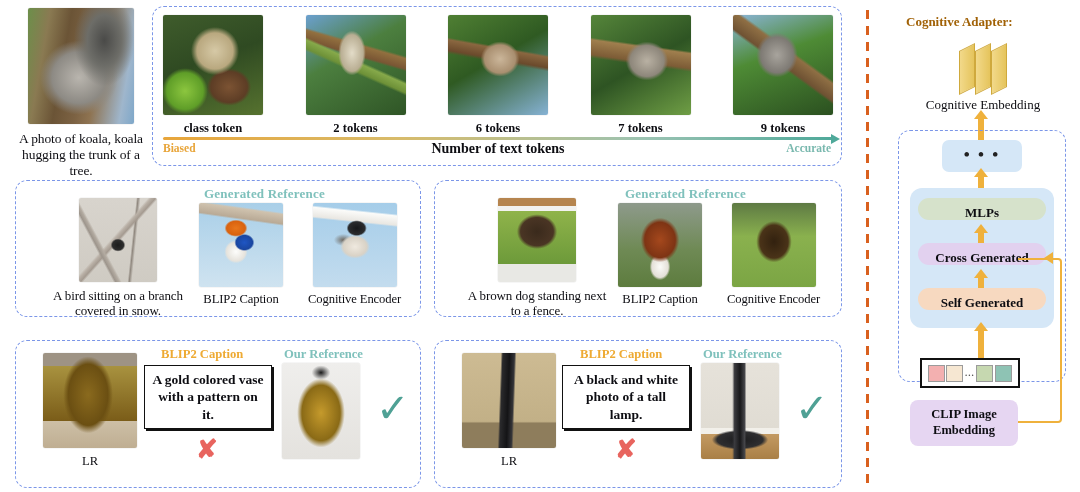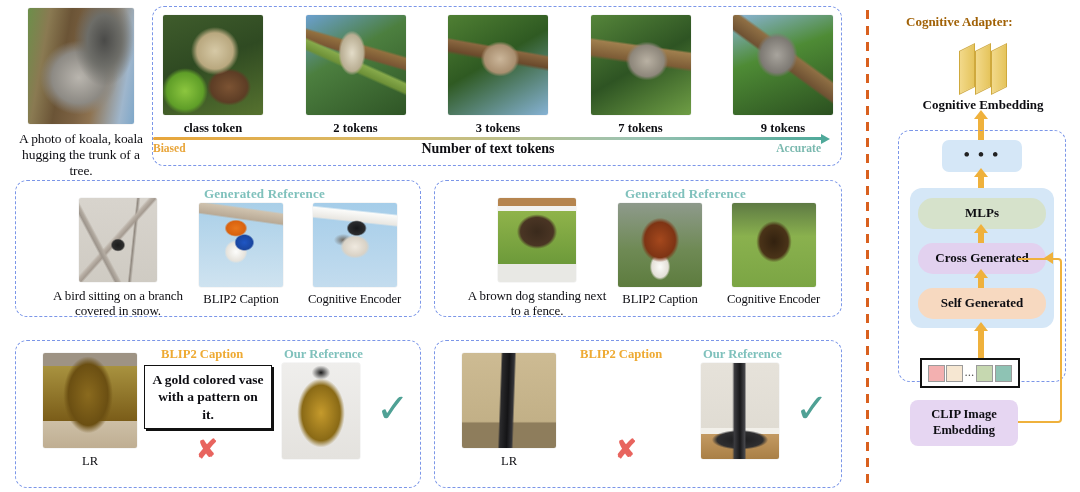--- a/index.html
+++ b/index.html
@@ -31,21 +31,21 @@
   #topleft{position:absolute;left:16px;top:8px;width:130px;}
   #topleft .img{width:106px;height:116px;margin:0 auto;}
   #topleft .cap{font-size:13.5px;margin-top:7px;}
 
   
   #toppanel{left:152px;top:6px;width:690px;height:160px;}
   .tokrow{position:absolute;left:8px;top:8px;width:674px;display:flex;justify-content:space-between;}
   .tokcell{width:104px;text-align:center;}
   .tokcell .img{width:100px;height:100px;margin:0 auto;}
   .tokcell .tlab{font-size:12.6px;font-weight:bold;color:#0d0d12;margin-top:6px;}
-  .axiswrap{position:absolute;left:0;top:130px;width:670px;}
+  .axiswrap{position:absolute;left:10px;top:130px;width:670px;}
   .axisline{position:relative;height:3px;
     background:linear-gradient(90deg,#e8a53a 0%,#d8bb6a 35%,#9bc3b2 72%,#4fa99a 100%);
     border-radius:2px;}
   .axisline:after{content:"";position:absolute;right:-7px;top:-3.5px;
     border-left:9px solid #4fa99a;border-top:5px solid transparent;border-bottom:5px solid transparent;}
   .axistxt{position:relative;height:18px;margin-top:2px;}
   .axistxt .biased{position:absolute;left:0;top:0;color:#e8a53a;font-size:11.5px;font-weight:bold;}
   .axistxt .accurate{position:absolute;right:2px;top:0;color:#79b8ae;font-size:11.5px;font-weight:bold;}
   .axistxt .mid{position:absolute;left:0;right:0;top:-1px;text-align:center;font-size:14px;font-weight:bold;color:#0d0d12;}
 
@@ -82,27 +82,27 @@
   
   #divider{position:absolute;left:866px;top:10px;width:3px;height:476px;
     background:repeating-linear-gradient(to bottom,#d9601e 0px,#d9601e 9px,transparent 9px,transparent 16px);}
 
   
   #adapter-title{position:absolute;left:906px;top:14px;font-size:13px;font-weight:bold;color:#a16207;}
   #ce-stack{position:absolute;left:955px;top:47px;width:60px;height:48px;}
   #ce-stack i{position:absolute;top:0;width:14px;height:42px;background:linear-gradient(90deg,#f2d98a,#e5c45c);
     border:1px solid #cfa93d;display:block;transform:skewY(-26deg);}
   #ce-label{position:absolute;left:893px;top:97px;width:180px;text-align:center;
-    font-size:13px;font-weight:bold;color:#0d0d12;}
+    font-size:13px;font-weight:normal;color:#0d0d12;}
   #adapter-box{position:absolute;left:898px;top:130px;width:168px;height:252px;
     border:1.6px dashed #7b96e8;border-radius:12px;box-sizing:border-box;}
   #dots-box{position:absolute;left:942px;top:140px;width:80px;height:32px;background:#d5e7f7;border-radius:7px;
     text-align:center;line-height:30px;font-size:17px;font-weight:bold;color:#222;letter-spacing:2px;}
   #stack-bg{position:absolute;left:910px;top:188px;width:144px;height:140px;background:#d5e7f7;border-radius:12px;}
-  .blk{position:absolute;left:918px;width:128px;height:31px;border-radius:15px;
+  .blk{position:absolute;left:918px;width:128px;height:22px;border-radius:15px;
     text-align:center;line-height:30px;font-size:13px;font-weight:bold;color:#0d0d12;}
   #blk-mlps{top:198px;background:#d6e2cb;}
   #blk-cross{top:243px;background:#e2d1ef;}
   #blk-self{top:288px;background:#f7d9c0;}
   .arrow{position:absolute;width:6px;background:#efb13c;}
   .arrow:before{content:"";position:absolute;left:-4px;top:-8px;
     border-bottom:9px solid #efb13c;border-left:7px solid transparent;border-right:7px solid transparent;}
   #tokbox{position:absolute;left:920px;top:358px;width:100px;height:30px;border:2.5px solid #111;
     background:#fff;display:flex;align-items:center;justify-content:space-around;padding:0 5px;box-sizing:border-box;}
   #tokbox .sq{width:15px;height:15px;border:1.2px solid #9b9b9b;}
@@ -147,21 +147,21 @@
          linear-gradient(16deg, transparent 56%, #7a5634 58%, #92703f 66%, transparent 68%),
          linear-gradient(150deg,#6ba0cf 0%,#4c7f3f 40%,#2f5526 100%);"></div>
       <div class="tlab">2 tokens</div>
     </div>
 
     <div class="tokcell">
       <div class="img" style="background-image:
          radial-gradient(ellipse 22% 20% at 52% 44%, #cbb69a 0%, #a98f70 70%, transparent 88%),
          linear-gradient(10deg, transparent 52%, #6b4a2c 55%, #8a6740 64%, transparent 66%),
          linear-gradient(150deg,#4f7f33 0%,#2f5a22 45%,#86b2d4 100%);"></div>
-      <div class="tlab">3 tokens</div>
+      <div class="tlab">6 tokens</div>
     </div>
 
     <div class="tokcell">
       <div class="img" style="background-image:
          radial-gradient(ellipse 24% 22% at 56% 46%, #b9b1a3 0%, #8e877b 70%, transparent 88%),
          linear-gradient(8deg, transparent 50%, #7d5c36 53%, #a07f4e 66%, transparent 68%),
          linear-gradient(150deg,#55853a 0%,#2e5423 50%,#6f9e45 100%);"></div>
       <div class="tlab">7 tokens</div>
     </div>
 
@@ -261,20 +261,21 @@
 
 <div class="panel botpanel" id="bot-right">
   <div class="lrbox">
     <div class="img" style="background-image:
        linear-gradient(92deg, transparent 40%, #2a2a2c 42%, #141416 49%, #343438 54%, transparent 56%),
        linear-gradient(#cdbb93 0%,#c2b087 72%, #8e7d5c 74%, #8e7d5c 100%);"></div>
     <div class="cap">LR</div>
   </div>
   <div class="bliplab" style="left:145px">BLIP2 Caption</div>
   <div class="ourlab" style="left:268px">Our Reference</div>
+  <div class="capbox" style="left:127px;top:24px;width:128px;height:64px;">A black and white photo of a tall lamp.</div>
   <div class="xmark" style="left:180px;top:96px;">✘</div>
   <div class="refimg" style="left:266px;top:22px;">
     <div class="img" style="background-image:
        linear-gradient(90deg, transparent 40%, #3a3a3e 43%, #18181a 50%, #46464a 56%, transparent 58%),
        radial-gradient(ellipse 42% 12% at 50% 80%, #1c1c1e 0%, #2e2e30 70%, transparent 86%),
        linear-gradient(#e6e2da 0%,#e0dcd3 68%, #f2f0ea 68%, #f2f0ea 74%, #c39a62 74%, #a97f46 100%);"></div>
   </div>
   <div class="ckmark" style="left:360px;top:48px;">✓</div>
 </div>
 

